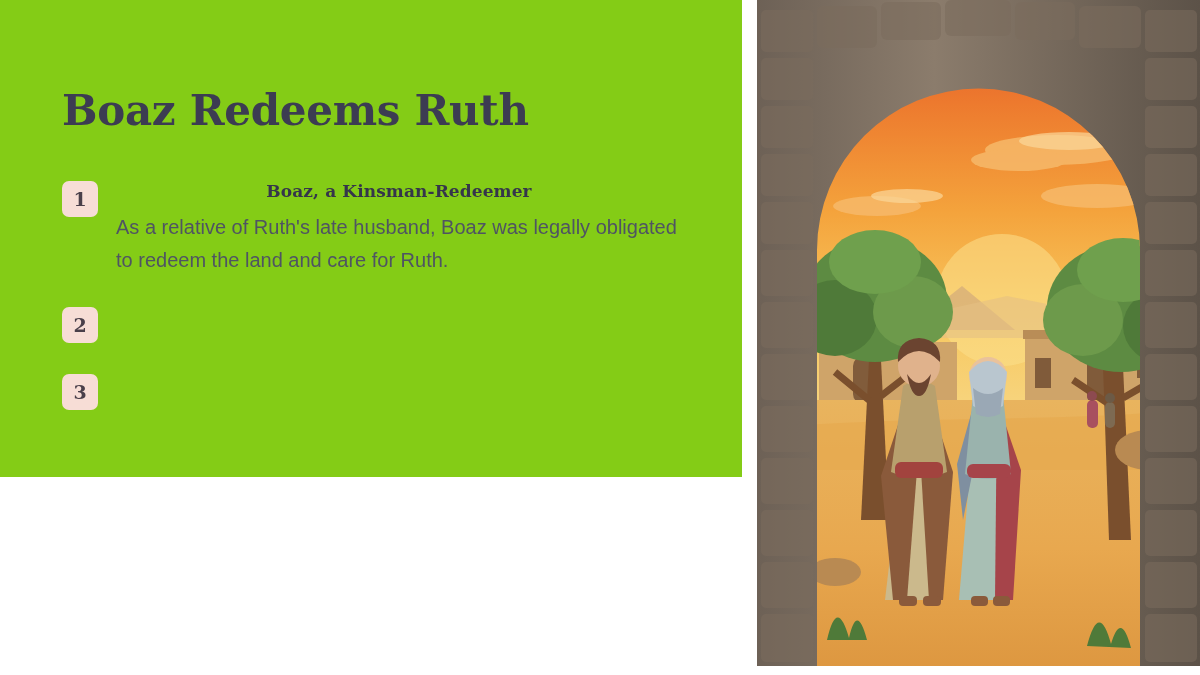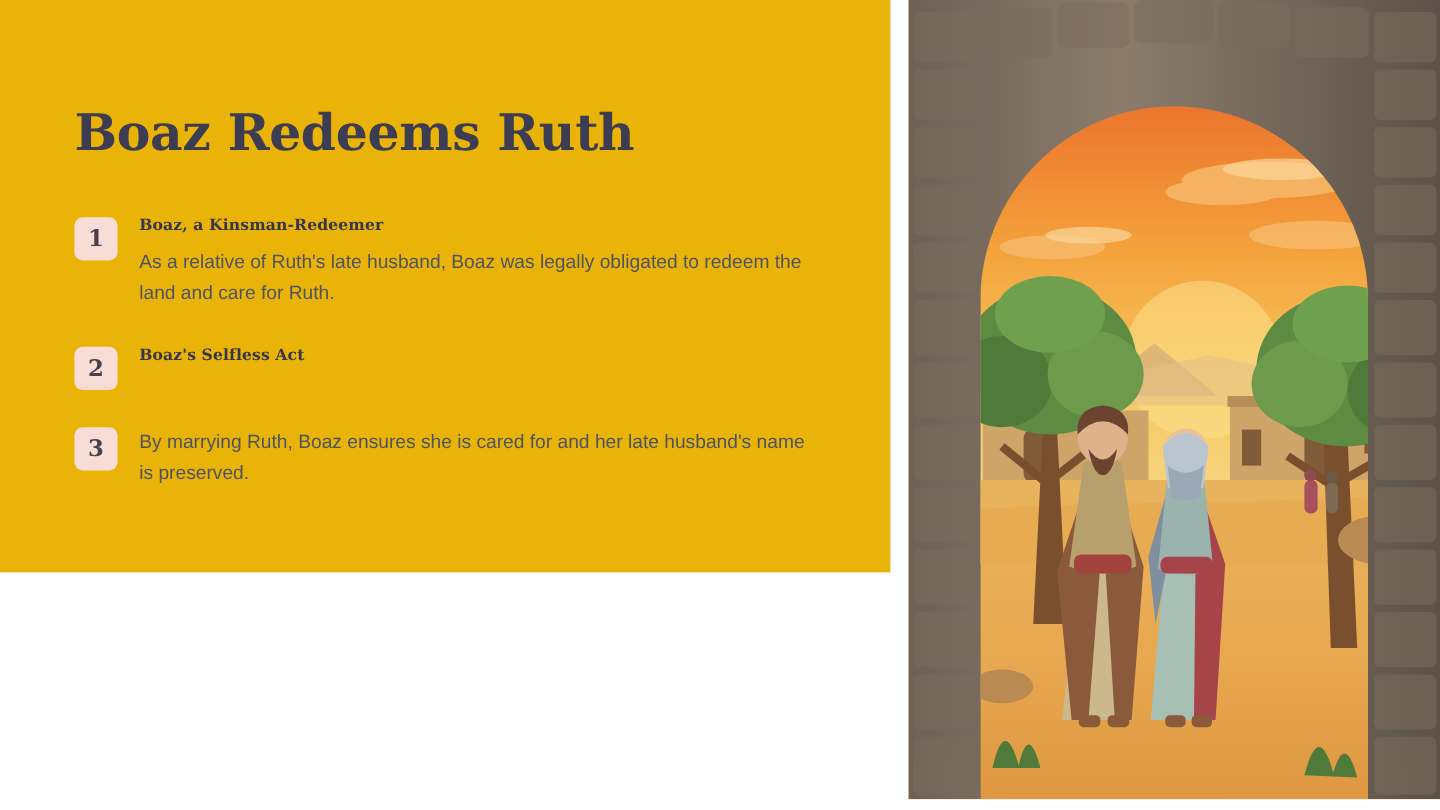--- a/index.html
+++ b/index.html
@@ -11,21 +11,21 @@
     height: 675px;
     background: #ffffff;
     font-family: "Liberation Sans", sans-serif;
     overflow: hidden;
   }
   .slide {
     position: relative;
     width: 1200px;
     height: 477px;
     display: flex;
-    background: #eab308;
+    background: #84cc16;
   }
 
   
   .content {
     width: 742px;
     box-sizing: border-box;
     padding: 88px 60px 40px 62px;
   }
   .title {
     font-family: "DejaVu Serif", serif;
@@ -60,28 +60,29 @@
     margin-right: 18px;
     margin-top: 1px;
   }
   .point-body {
     flex: 1 1 auto;
     padding-top: 1px;
   }
   .point-title {
     font-family: "DejaVu Serif", serif;
     font-weight: bold;
-    font-size: 13px;
+    font-size: 17px;
     color: #35354b;
     margin: 0 0 10px 0;
     letter-spacing: 0.1px;
+    text-align: center;
   }
   .point-desc {
     font-family: "Liberation Sans", sans-serif;
-    font-size: 16px;
+    font-size: 20px;
     line-height: 1.62;
     color: #4f5463;
     margin: 0;
     max-width: 565px;
   }
 
   
   .art-wrap {
     position: absolute;
     right: 0;
@@ -115,28 +116,26 @@
       <div class="badge">1</div>
       <div class="point-body">
         <h2 class="point-title">Boaz, a Kinsman-Redeemer</h2>
         <p class="point-desc">As a relative of Ruth's late husband, Boaz was legally obligated to redeem the land and care for Ruth.</p>
       </div>
     </div>
 
     <div class="point">
       <div class="badge">2</div>
       <div class="point-body">
-        <h2 class="point-title">Boaz's Selfless Act</h2>
       </div>
     </div>
 
     <div class="point">
       <div class="badge">3</div>
       <div class="point-body">
-        <p class="point-desc">By marrying Ruth, Boaz ensures she is cared for and her late husband's name is preserved.</p>
       </div>
     </div>
 
   </div>
 
   <div class="art-wrap">
     <div class="art">
       <svg width="443" height="666" viewBox="0 0 443 666" xmlns="http://www.w3.org/2000/svg">
         <defs>
           <linearGradient id="sky" x1="0" y1="0" x2="0" y2="1">

